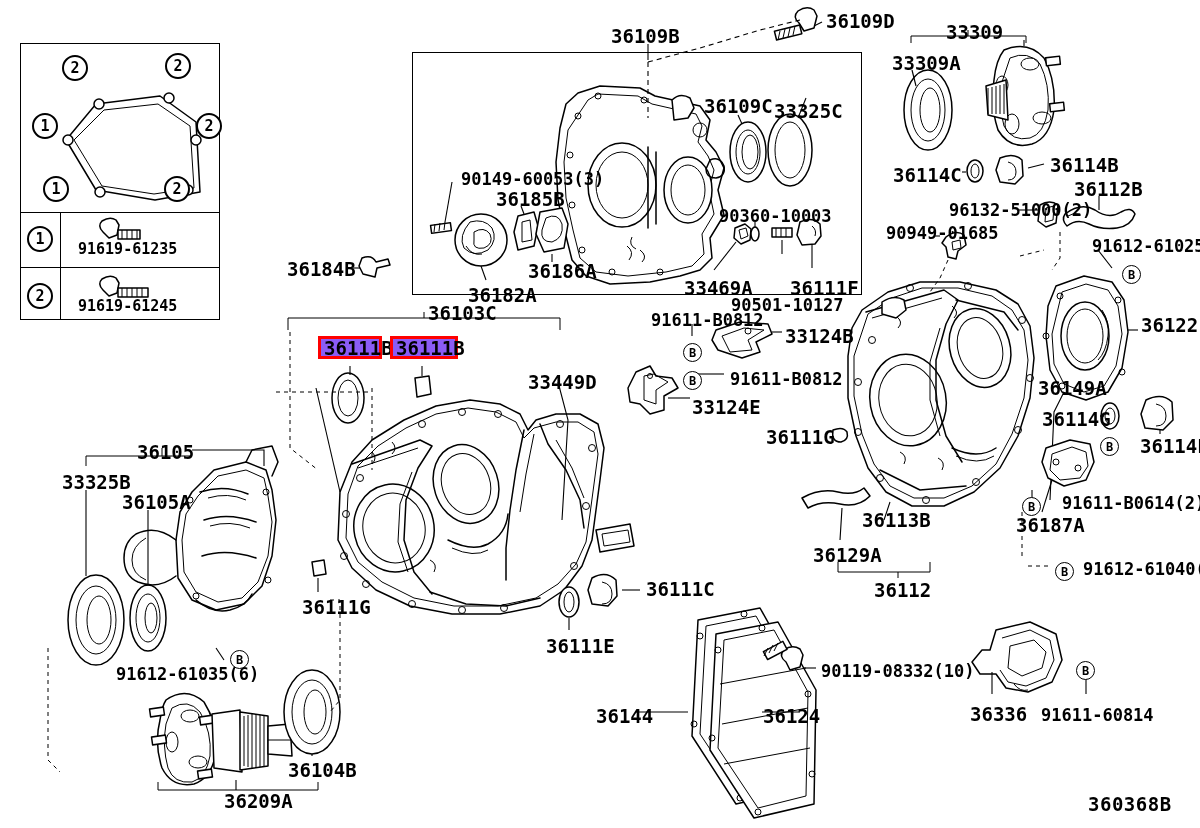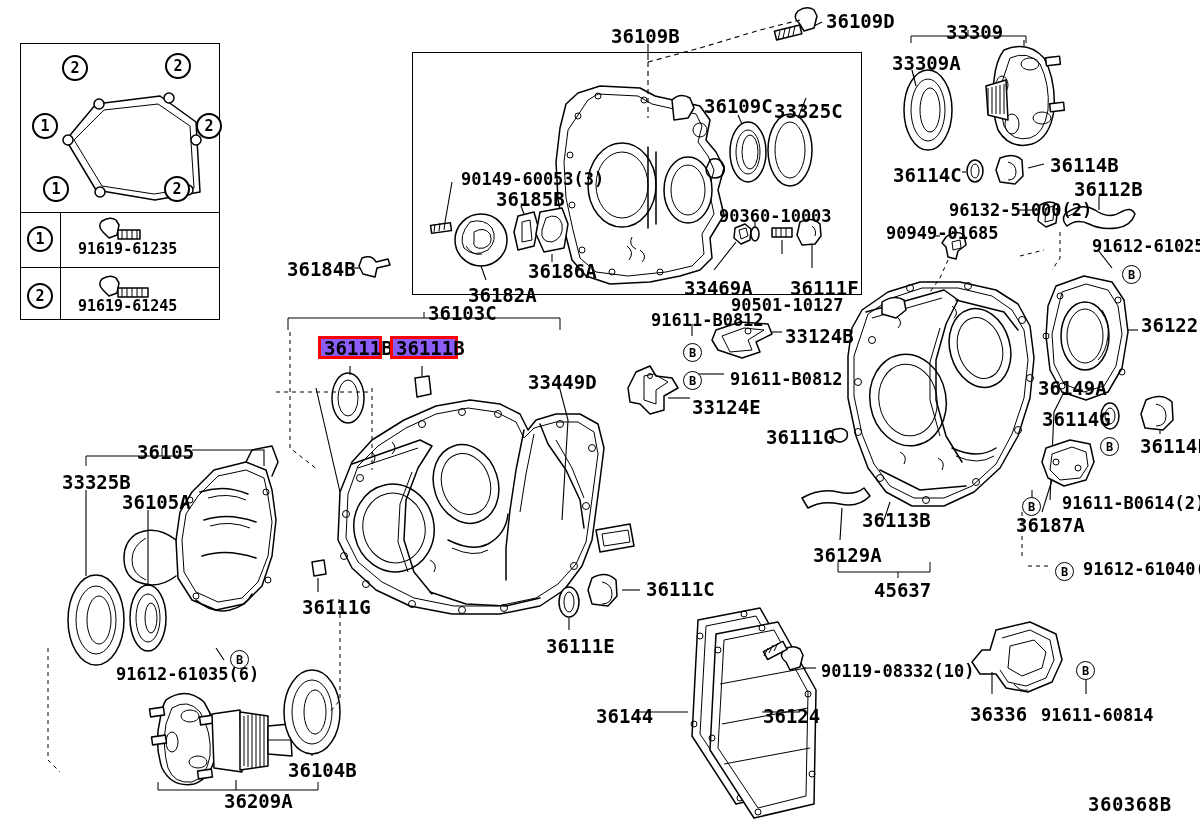--- a/index.html
+++ b/index.html
@@ -632,21 +632,21 @@
       <div class="lbl s20" style="left: 528px; top: 373px;">33449D</div>
       <div class="lbl s20" style="left: 1141px; top: 316px;">36122</div>
       <div class="lbl s20" style="left: 1038px; top: 379px;">36149A</div>
       <div class="lbl s20" style="left: 1042px; top: 410px;">36114G</div>
       <div class="lbl s20" style="left: 1140px; top: 437px;">36114F</div>
       <div class="lbl s20" style="left: 766px; top: 428px;">36111G</div>
       <div class="lbl s17" style="left: 1062px; top: 495px;">91611-B0614(2)</div>
       <div class="lbl s20" style="left: 1016px; top: 516px;">36187A</div>
       <div class="lbl s20" style="left: 862px; top: 511px;">36113B</div>
       <div class="lbl s20" style="left: 813px; top: 546px;">36129A</div>
-      <div class="lbl s20" style="left: 874px; top: 581px;">45637</div>
+      <div class="lbl s20" style="left: 874px; top: 581px;">36112</div>
       <div class="lbl s17" style="left: 1083px; top: 561px;">91612-61040(8)</div>
       <div class="lbl s20" style="left: 137px; top: 443px;">36105</div>
       <div class="lbl s20" style="left: 62px; top: 473px;">33325B</div>
       <div class="lbl s20" style="left: 122px; top: 493px;">36105A</div>
       <div class="lbl s20" style="left: 302px; top: 598px;">36111G</div>
       <div class="lbl s17" style="left: 116px; top: 666px;">91612-61035(6)</div>
       <div class="lbl s20" style="left: 288px; top: 761px;">36104B</div>
       <div class="lbl s20" style="left: 224px; top: 792px;">36209A</div>
       <div class="lbl s20" style="left: 646px; top: 580px;">36111C</div>
       <div class="lbl s20" style="left: 546px; top: 637px;">36111E</div>

